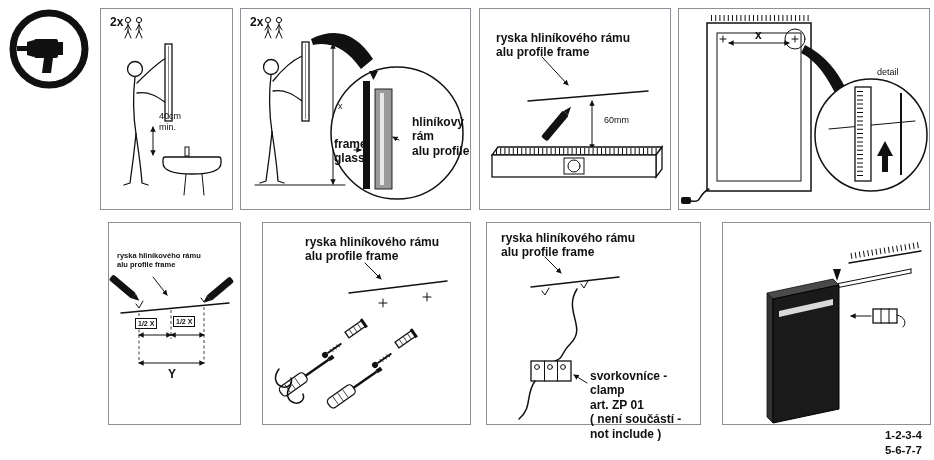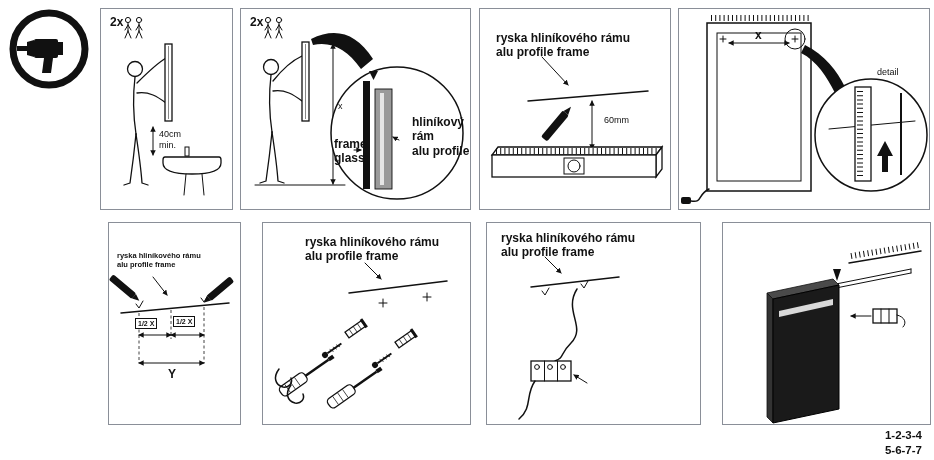--- a/index.html
+++ b/index.html
@@ -80,21 +80,21 @@
         <line x1="67.5" y1="37" x2="67.5" y2="110" stroke="#111" stroke-width=".5"></line>
       </g>
       <line x1="52" y1="118" x2="52" y2="146" class="st1" marker-start="url(#ah)" marker-end="url(#ah)"></line>
       <g>
         <rect x="84" y="138" width="4" height="9" class="st1"></rect>
         <path d="M64,148 h54 q2,0 2,3 v3 q0,11 -29,11 q-29,0 -29,-11 v-3 q0,-3 2,-3 z" class="wfill"></path>
         <path d="M85,165 L83,186 M101,165 L103,186" class="st1"></path>
       </g>
     </svg>
     <div class="abs lbl8" style="left:9px;top:6px">2x</div>
-    <div class="abs lbl9 pre" style="left:58px;top:120px">40cm
+    <div class="abs lbl9 pre" style="left:58px;top:102px">40cm
 min.</div>
   </div>
 
   
   <div class="panel" style="left:240px;top:8px;width:231px;height:202px">
     <svg width="229" height="200" viewBox="0 0 229 200">
       <g transform="translate(24,7)">
         <circle cx="3" cy="4" r="2.6" class="st1"></circle>
           <line x1="3" y1="7" x2="3" y2="15" class="st1"></line>
         <line x1="3" y1="15" x2="0" y2="22" class="st1"></line>
@@ -288,20 +288,24 @@
         <line x1="70.5" y1="138" x2="70.5" y2="158" class="st1"></line>
         <circle cx="50" cy="144" r="2.4" class="st1"></circle>
         <circle cx="63" cy="144" r="2.4" class="st1"></circle>
         <circle cx="76" cy="144" r="2.4" class="st1"></circle>
       </g>
       <path d="M48,158 C38,172 46,184 32,196" class="st15"></path>
       <line x1="100" y1="160" x2="87" y2="152" class="st1" marker-end="url(#ah)"></line>
     </svg>
     <div class="abs lbl8 pre" style="left:14px;top:8px">ryska hliníkového rámu
 alu profile frame</div>
+    <div class="abs lbl8 pre" style="left:103px;top:146px">svorkovníce - clamp
+art. ZP 01
+( není součástí -
+not include )</div>
   </div>
 
   
   <div class="panel" style="left:722px;top:222px;width:209px;height:203px">
     <svg width="207" height="201" viewBox="0 0 207 201">
       <line x1="128" y1="33" x2="196" y2="22" class="tick"></line>
       <line x1="126" y1="40" x2="198" y2="28" class="st15"></line>
       <g>
         <line x1="98" y1="64" x2="188" y2="46" class="st1"></line>
         <line x1="98" y1="68" x2="188" y2="50" class="st1"></line>

